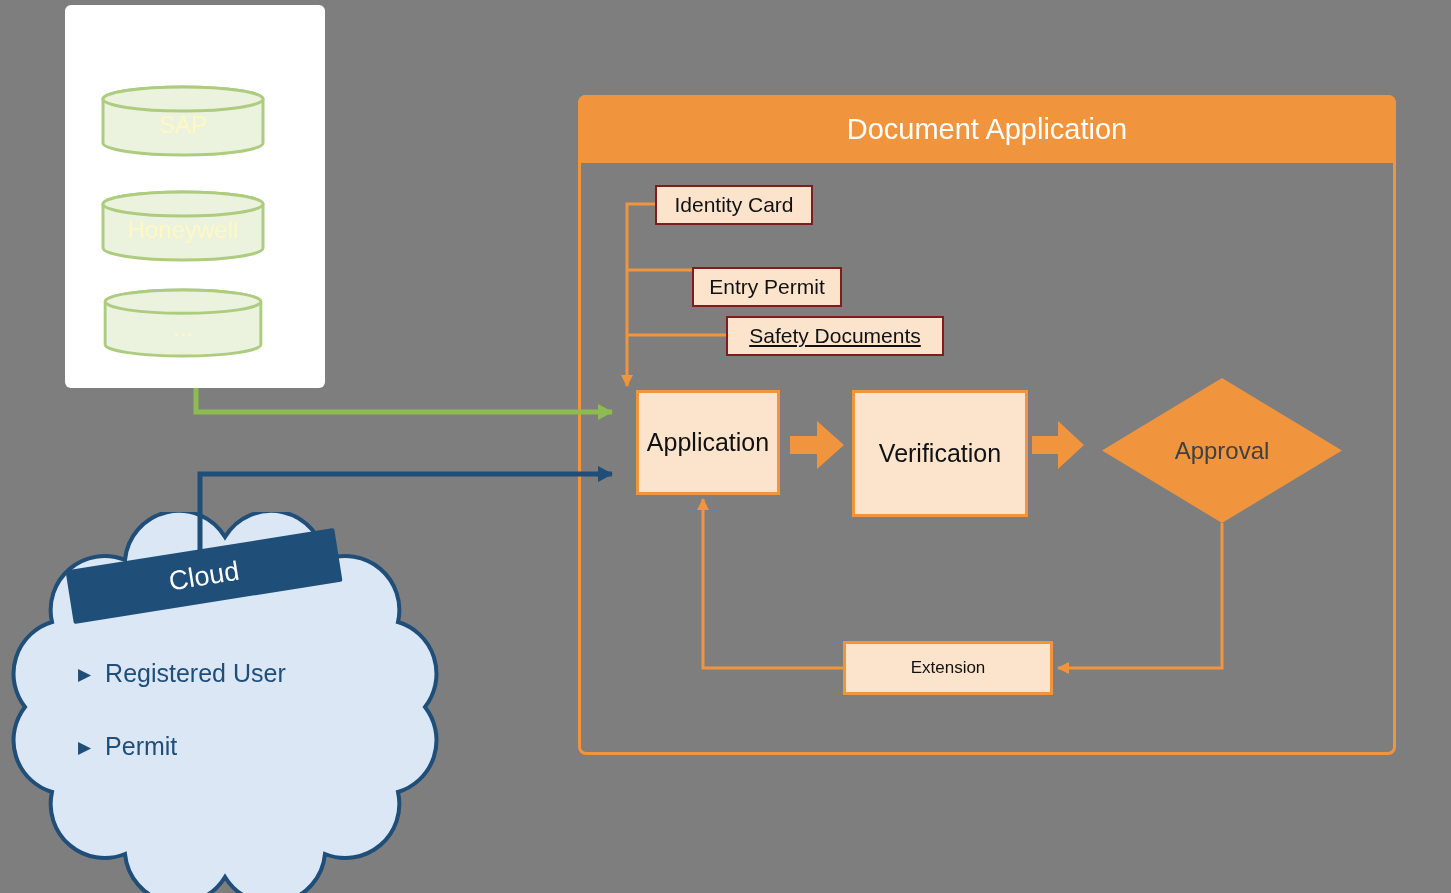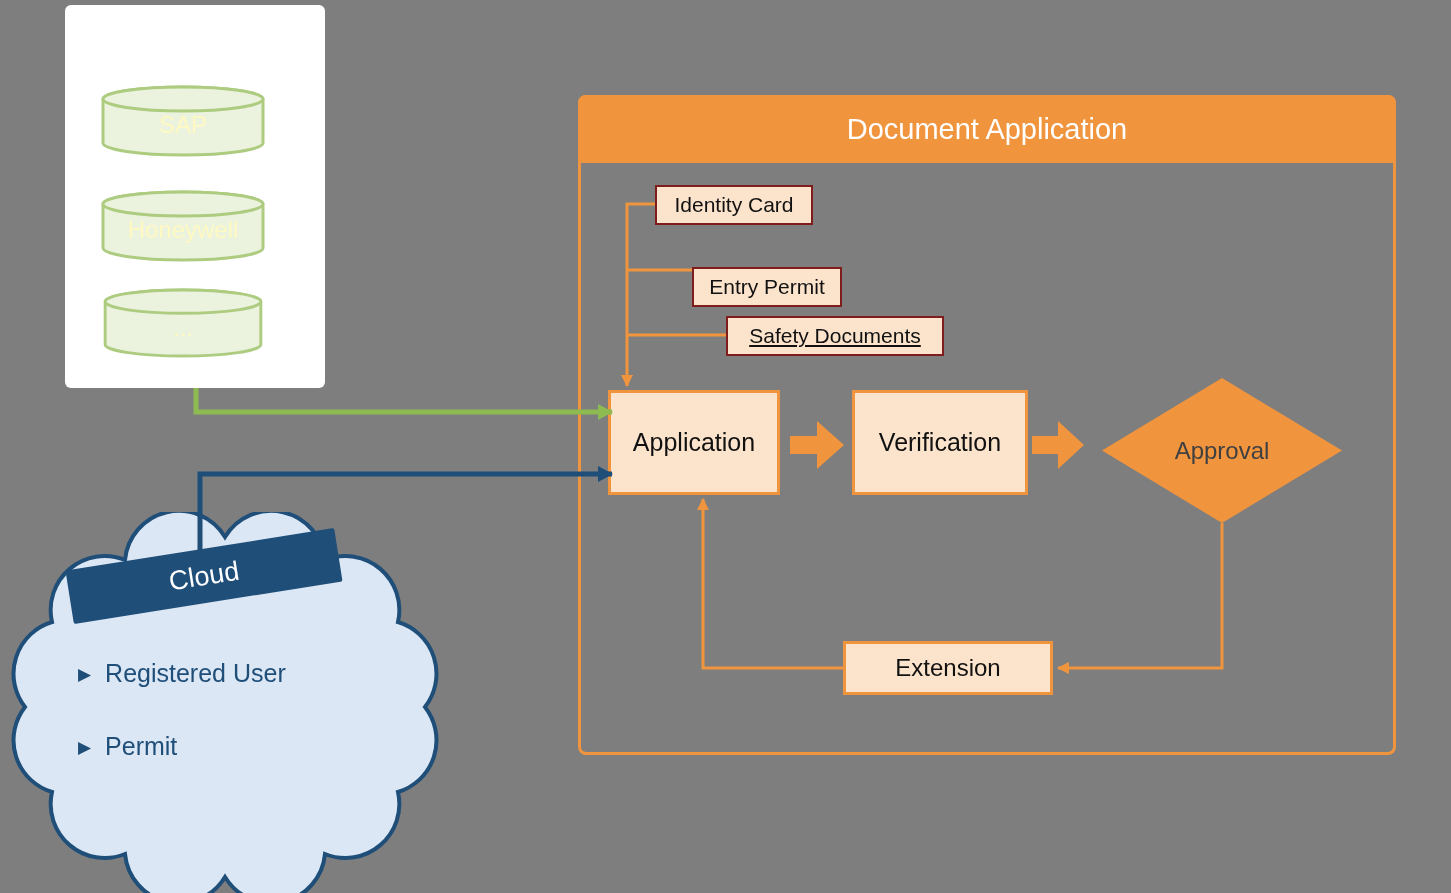--- a/index.html
+++ b/index.html
@@ -24,23 +24,23 @@
   
   #doc-panel { left: 578px; top: 95px; width: 818px; height: 660px; border: 3px solid #f0953e; border-radius: 8px; }
   #doc-header { left: 578px; top: 95px; width: 818px; height: 68px; background: #f0953e; border-radius: 8px 8px 0 0; color: #ffffff; font-size: 29px; }
 
   .doc-box { background: #fce4cc; border: 2px solid #7f1d1d; font-size: 21px; color: #111111; }
   #box-identity { left: 655px; top: 185px; width: 158px; height: 40px; }
   #box-entry    { left: 692px; top: 267px; width: 150px; height: 40px; }
   #box-safety   { left: 726px; top: 316px; width: 218px; height: 40px; text-decoration: underline; }
 
   .flow-box { background: #fce4cc; border: 3px solid #f0953e; font-size: 25px; color: #111111; }
-  #app-box { left: 608px; top: 390px; width: 172px; height: 105px; }
-  #ver-box { left: 852px; top: 390px; width: 176px; height: 105px; }
-  #ext-box { left: 843px; top: 641px; width: 210px; height: 54px; font-size: 24px; }
+  #app-box { left: 636px; top: 390px; width: 144px; height: 105px; }
+  #ver-box { left: 852px; top: 390px; width: 176px; height: 127px; }
+  #ext-box { left: 843px; top: 641px; width: 210px; height: 54px; font-size: 17px; }
 
   #approval-diamond {
     left: 1102px; top: 378px; width: 240px; height: 145px;
     background: #f0953e; color: #404040; font-size: 24px;
     clip-path: polygon(50% 0%, 100% 50%, 50% 100%, 0% 50%);
   }
 
   .block-arrow {
     background: #f0953e;
     clip-path: polygon(0 31%, 50% 31%, 50% 0%, 100% 50%, 50% 100%, 50% 69%, 0 69%);

